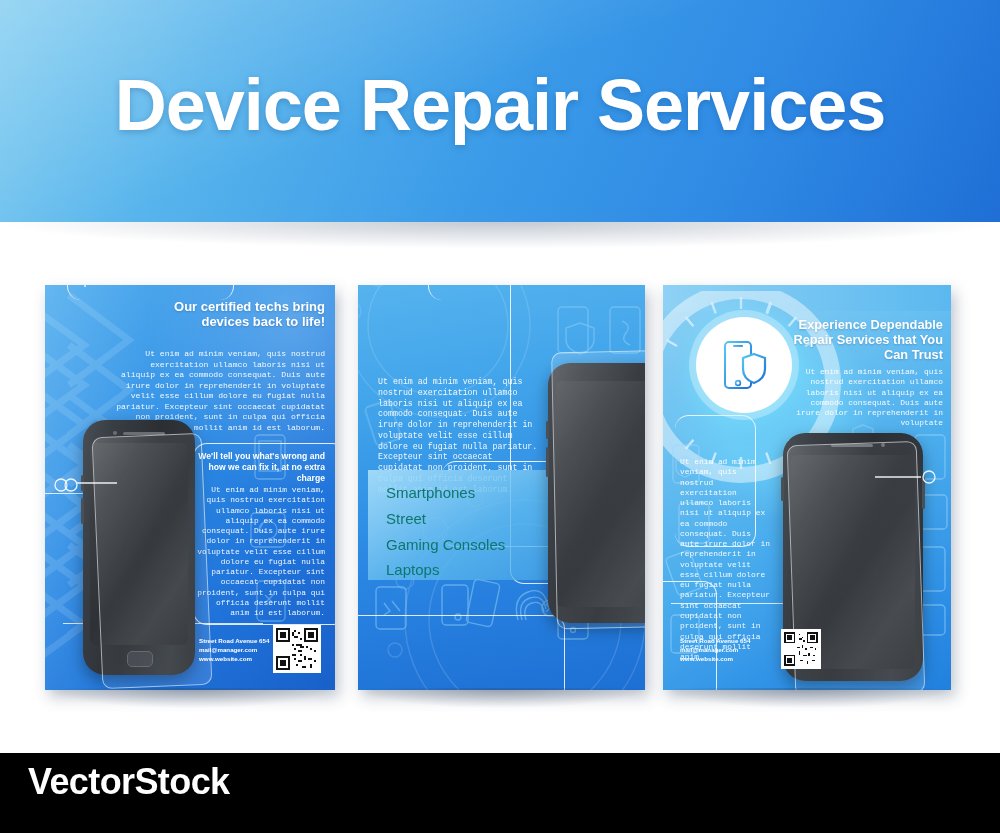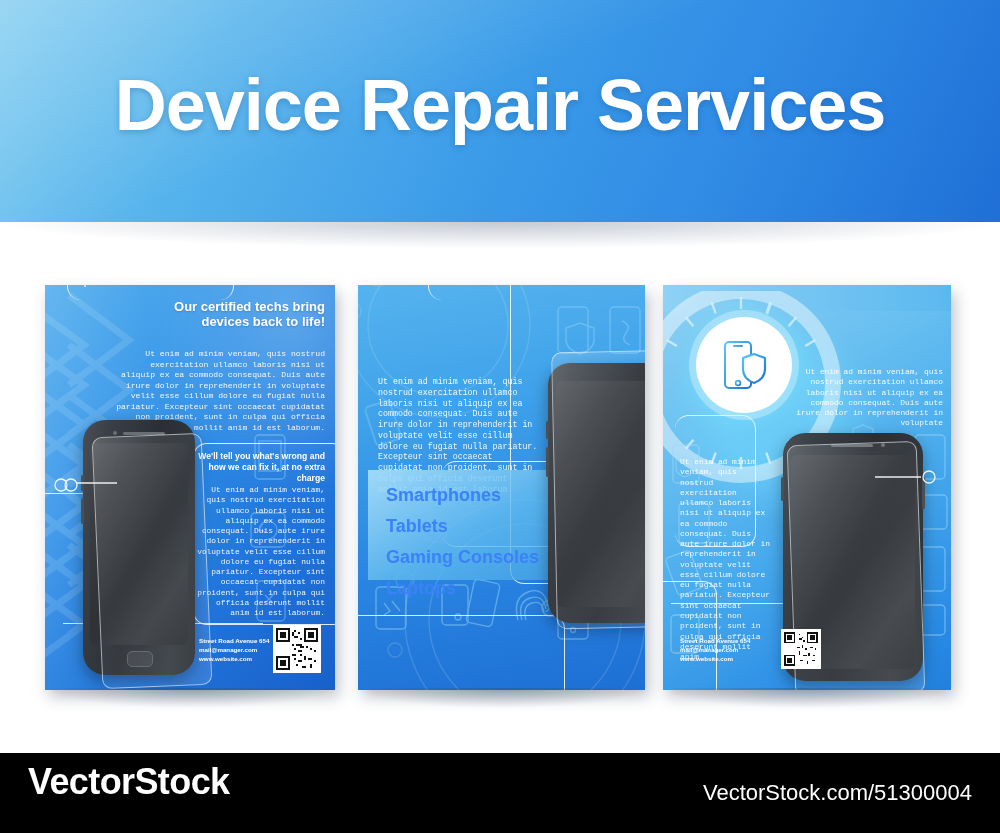--- a/index.html
+++ b/index.html
@@ -63,22 +63,22 @@
   .foot-txt{position:absolute;color:#ffffff;font-weight:bold;line-height:1.42;}
 
   .p1-title{left:98px;top:14px;width:182px;text-align:right;font-size:13px;}
   .p1-body{left:68px;top:64px;width:212px;text-align:right;font-size:8.1px;}
   .p1-sub{left:152px;top:166px;width:128px;text-align:right;font-size:8.6px;}
   .p1-body2{left:152px;top:200px;width:128px;text-align:right;font-size:7.9px;}
   .p1-foot{left:154px;top:352px;width:105px;text-align:left;font-size:6.2px;}
 
   .p2-title{left:20px;top:44px;width:190px;text-align:left;font-size:17px;}
   .p2-body{left:20px;top:92px;width:162px;text-align:left;font-size:8.3px;}
-  .p2-list{position:absolute;left:28px;top:195px;width:175px;color:#3b82f6;
-    font-weight:bold;font-size:18px;line-height:1.72;}
+  .p2-list{position:absolute;left:28px;top:195px;width:175px;color:#0f766e;
+    font-weight:normal;font-size:15px;line-height:1.72;}
 
   .p3-title{left:108px;top:32px;width:172px;text-align:right;font-size:12.8px;}
   .p3-body{left:124px;top:82px;width:156px;text-align:right;font-size:7.9px;}
   .p3-body2{left:17px;top:172px;width:92px;text-align:left;font-size:7.9px;}
   .p3-foot{left:17px;top:352px;width:110px;text-align:left;font-size:6.2px;}
 
   
   .svc-card{position:absolute;left:10px;top:185px;width:200px;height:110px;
     border-radius:0 16px 16px 0;
     background:linear-gradient(150deg,rgba(168,222,250,.92),rgba(96,186,238,.82) 55%,rgba(70,165,230,.72));}
@@ -304,21 +304,21 @@
       <div class="roundrect-out" style="left:70px;top:-22px;width:235px;height:36px;border-bottom:none;border-right:none;"></div>
       <div class="roundrect-out" style="left:152px;top:-32px;width:160px;height:330px;border-top:none;border-right:none;"></div>
       <div class="roundrect-out" style="left:-20px;top:330px;width:225px;height:90px;border-bottom:none;"></div>
 
       <div class="body-txt p2-body">Ut enim ad minim veniam, quis nostrud exercitation ullamco laboris nisi ut aliquip ex ea commodo consequat. Duis aute irure dolor in reprehenderit in voluptate velit esse cillum dolore eu fugiat nulla pariatur. Excepteur sint occaecat cupidatat non proident, sunt in culpa qui officia deserunt mollit anim id est laborum.</div>
 
       <div class="svc-outline"></div>
       <div class="svc-card"></div>
       <div class="p2-list">
         <div>Smartphones</div>
-        <div>Tablets</div>
+        <div>Street</div>
         <div>Gaming Consoles</div>
         <div>Laptops</div>
       </div>
 
       <div class="phone" style="left:190px;top:78px;width:140px;height:260px;">
         <div class="frame"></div>
         <div class="screen" style="left:8px;top:18px;right:8px;bottom:16px;"></div>
         <div class="btn-side" style="left:-2px;top:58px;height:18px;"></div>
         <div class="btn-side" style="left:-2px;top:84px;height:30px;"></div>
       </div>
@@ -381,20 +381,21 @@
           </defs>
           <rect x="9" y="5" width="26" height="46" rx="4" fill="none" stroke="url(#pg)" stroke-width="2"></rect>
           <line x1="12" y1="12" x2="32" y2="12" stroke="url(#pg)" stroke-width="1.6"></line>
           <line x1="12" y1="41" x2="32" y2="41" stroke="url(#pg)" stroke-width="1.6"></line>
           <rect x="17" y="8" width="10" height="1.8" rx="1" fill="url(#pg)"></rect>
           <circle cx="22" cy="46" r="2.4" fill="none" stroke="url(#pg)" stroke-width="1.6"></circle>
           <path d="M38 17 l11 4 v11 q0 10 -11 14 q-11 -4 -11 -14 v-11 z" fill="#ffffff" stroke="url(#pg)" stroke-width="2.2"></path>
         </svg>
       </div>
 
+      <div class="h-title p3-title">Experience Dependable Repair Services that You Can Trust</div>
       <div class="body-txt p3-body">Ut enim ad minim veniam, quis nostrud exercitation ullamco laboris nisi ut aliquip ex ea commodo consequat. Duis aute irure dolor in reprehenderit in voluptate</div>
       <div class="body-txt p3-body2">Ut enim ad minim veniam, quis nostrud exercitation ullamco laboris nisi ut aliquip ex ea commodo consequat. Duis aute irure dolor in reprehenderit in voluptate velit esse cillum dolore eu fugiat nulla pariatur. Excepteur sint occaecat cupidatat non proident, sunt in culpa qui officia deserunt mollit anim</div>
 
       <div class="phone" style="left:120px;top:148px;width:140px;height:248px;">
         <div class="frame"></div>
         <div class="screen" style="left:8px;top:22px;right:8px;bottom:12px;"></div>
         <div class="speaker" style="left:48px;top:11px;width:42px;"></div>
         <div class="cam" style="left:98px;top:10px;"></div>
         <div class="btn-side" style="left:-2px;top:44px;height:24px;"></div>
         <div class="btn-side" style="right:-2px;top:44px;height:32px;"></div>
@@ -452,16 +453,15 @@
       </div>
     </div>
 
     <div class="panel-shadow" style="left:50px;top:403px;width:280px;"></div>
     <div class="panel-shadow" style="left:362px;top:403px;width:280px;"></div>
     <div class="panel-shadow" style="left:667px;top:403px;width:280px;"></div>
   </div>
 
   <div class="wm">
     <div class="wm-logo">VectorStock</div>
-    <div class="wm-url">VectorStock.com/51300004</div>
   </div>
 
 </div>
 
 </body></html>

